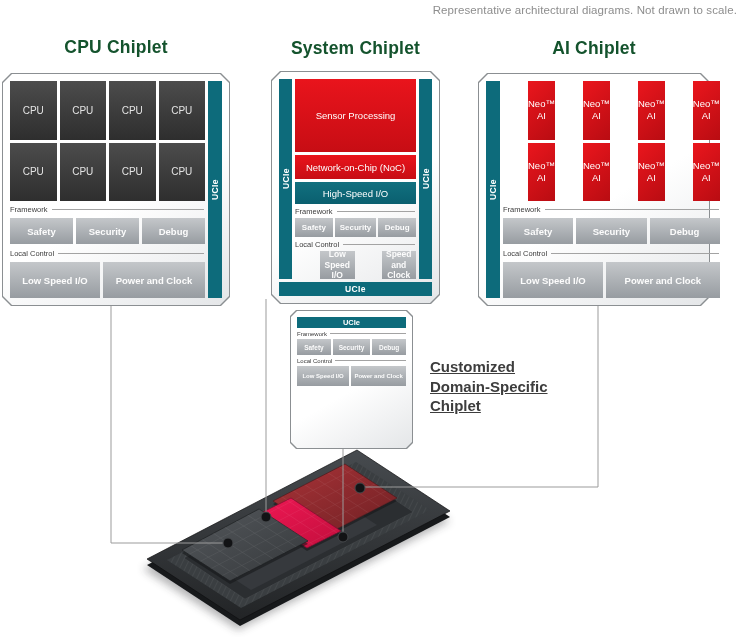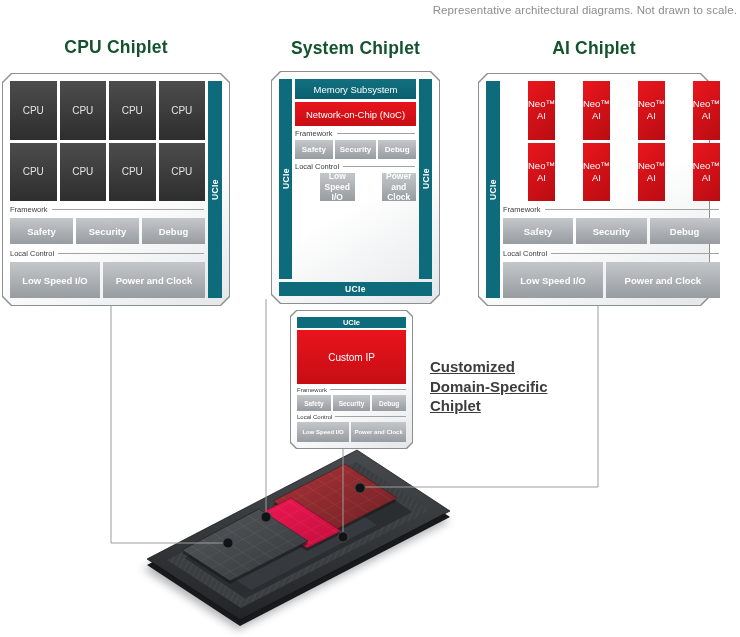--- a/index.html
+++ b/index.html
@@ -162,39 +162,40 @@
     </div>
   </div>
 
   <div class="card" style="left:271px;top:70px;width:169px;height:233px;">
     <div class="frame-edge ch-lg"></div>
     <div class="frame-face ch-lg"></div>
     <div class="content col" style="gap:3px;">
       <div class="row" style="flex:1;gap:3px;">
         <div class="cell teal vtext ucie-bar" style="width:13px;">UCIe</div>
         <div class="col" style="flex:1;gap:3px;">
-          <div class="cell tealblk fs95" style="height:20px;">Memory Subsystem</div>
+          <div class="cell redblk fs95" style="flex:1;">Sensor Processing</div>
           <div class="cell redblk fs95" style="height:24px;">Network-on-Chip (NoC)</div>
+          <div class="cell tealblk fs95" style="height:22px;">High-Speed I/O</div>
           <div class="sec-label" style="height:8px;">
             <span>Framework</span>
               <i class="rule"></i>
           </div>
           <div class="row" style="height:19px;gap:2px;">
             <div class="cell grayblk fs8" style="flex:1;">Safety</div>
             <div class="cell grayblk fs8" style="flex:1.1;">Security</div>
             <div class="cell grayblk fs8" style="flex:1;">Debug</div>
           </div>
           <div class="sec-label" style="height:8px;">
             <span>Local Control</span>
               <i class="rule"></i>
           </div>
           <div class="row" style="height:28px;gap:2px;">
             <div class="cell grayblk fs85 lh12 pre" style="flex:1;">Low Speed
 I/O</div>
-            <div class="cell grayblk fs85 lh12 pre" style="flex:1;">Power and
+            <div class="cell grayblk fs85 lh12 pre" style="flex:1;">Speed and
 Clock</div>
           </div>
         </div>
         <div class="cell teal vtext ucie-bar" style="width:13px;">UCIe</div>
       </div>
       <div class="cell teal ucie-bar" style="height:14px;">UCIe</div>
     </div>
   </div>
 
   <div class="card" style="left:478px;top:72px;width:232px;height:233px;">
@@ -242,21 +243,20 @@
         </div>
       </div>
     </div>
   </div>
 
   <div class="card" style="left:290px;top:309px;width:123px;height:139px;">
     <div class="frame-edge ch-sm"></div>
     <div class="frame-face ch-sm"></div>
     <div class="content-sm col" style="gap:2px;">
       <div class="cell teal" style="height:11px;font-size:7.5px;font-weight:700;">UCIe</div>
-      <div class="cell redblk fs10" style="flex:1;">Custom IP</div>
       <div class="sec-label-sm" style="height:7px;">
         <span>Framework</span>
           <i class="rule"></i>
       </div>
       <div class="row" style="height:16px;gap:2px;">
         <div class="cell grayblk fs65" style="flex:1;">Safety</div>
         <div class="cell grayblk fs65" style="flex:1.1;">Security</div>
         <div class="cell grayblk fs65" style="flex:1;">Debug</div>
       </div>
       <div class="sec-label-sm" style="height:7px;">

